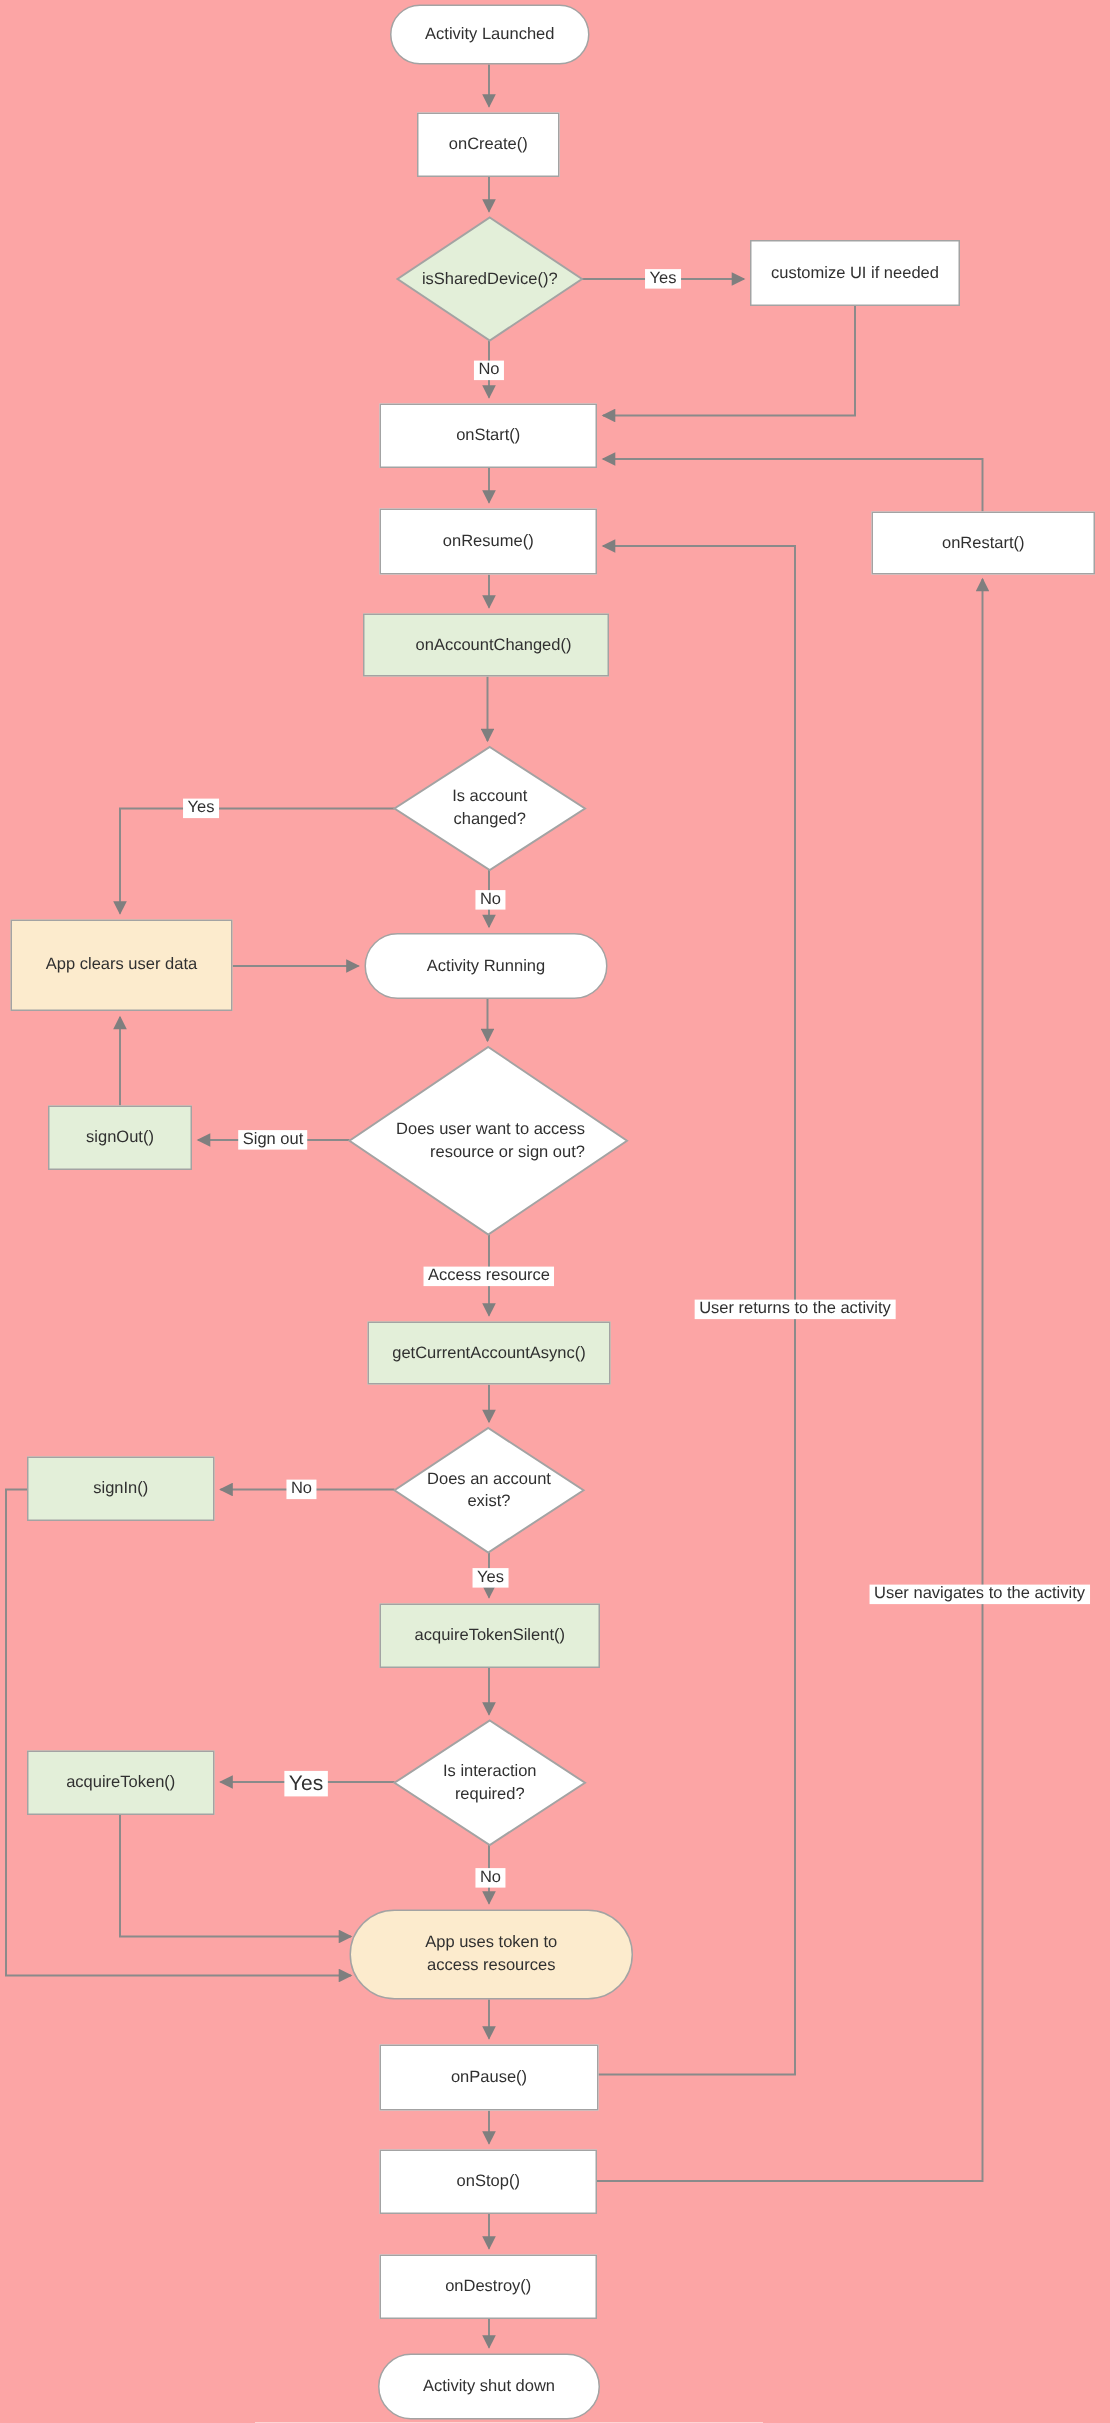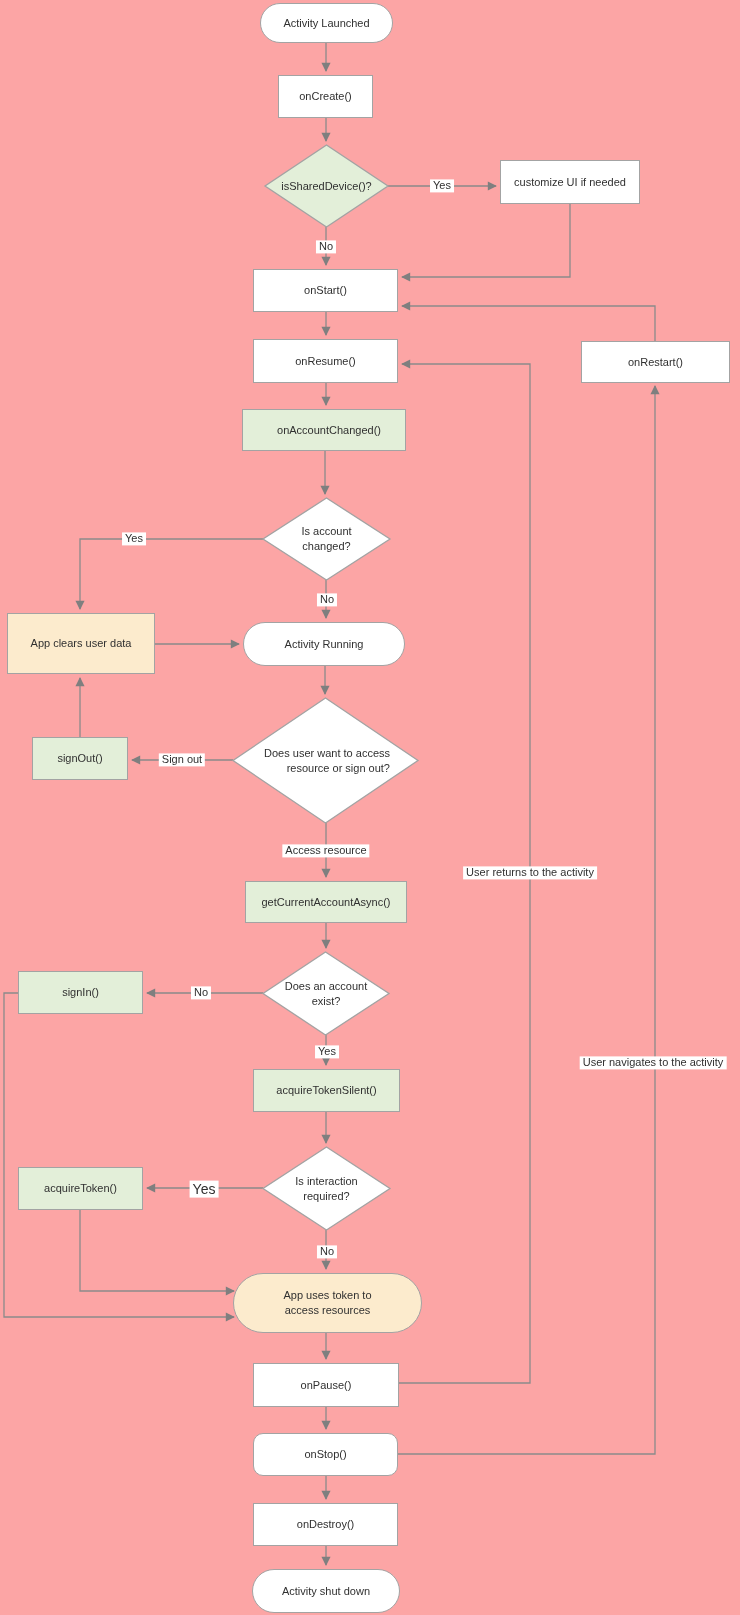--- a/index.html
+++ b/index.html
@@ -112,21 +112,21 @@
   <div class="node proc green" style="left:253px;top:1069px;width:147px;height:43px;">acquireTokenSilent()</div>
 
   <div class="node proc green" style="left:18px;top:1167px;width:125px;height:43px;">acquireToken()</div>
 
   <div class="node dtext" style="left:281px;top:1147px;width:91px;height:83px;">Is interaction required?</div>
 
   <div class="node term yellow" style="left:233px;top:1273px;width:189px;height:60px;padding:0 36px;">App uses token to access resources</div>
 
   <div class="node proc" style="left:253px;top:1363px;width:146px;height:44px;">onPause()</div>
 
-  <div class="node proc" style="left:253px;top:1433px;width:145px;height:43px;border-radius:10px;">onStop()</div>
+  <div class="node proc" style="left:253px;top:1433px;width:145px;height:43px;">onStop()</div>
 
   <div class="node proc" style="left:253px;top:1503px;width:145px;height:43px;">onDestroy()</div>
 
   <div class="node term" style="left:252px;top:1569px;width:148px;height:44px;">Activity shut down</div>
 
   <div class="edge-label" style="left:442px;top:186px;">Yes</div>
   <div class="edge-label" style="left:326px;top:247px;">No</div>
   <div class="edge-label" style="left:134px;top:539px;">Yes</div>
   <div class="edge-label" style="left:327px;top:600px;">No</div>
   <div class="edge-label" style="left:182px;top:760px;">Sign out</div>

